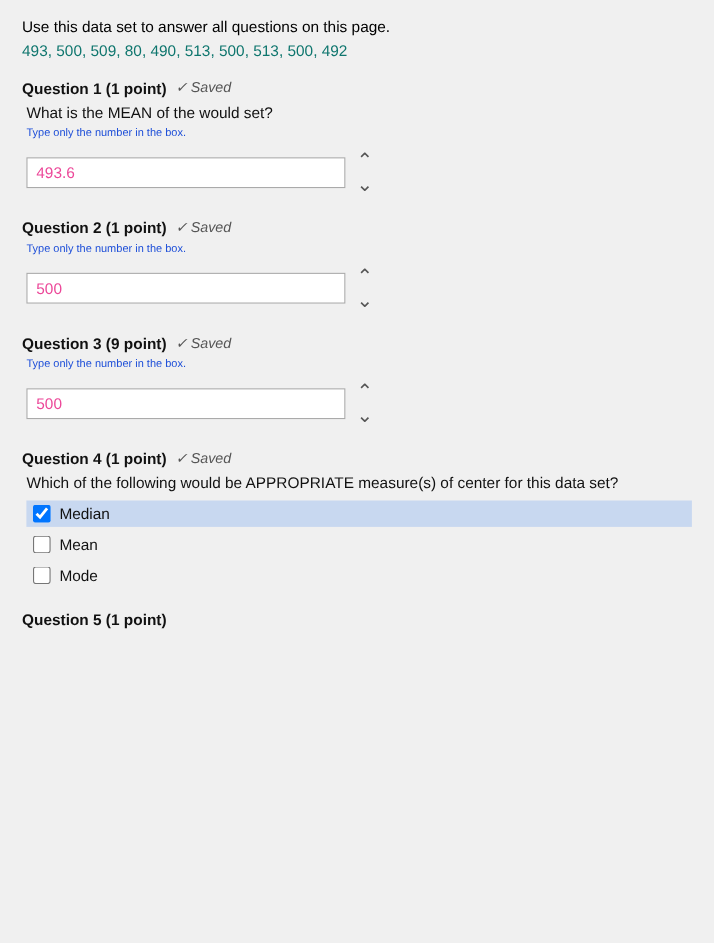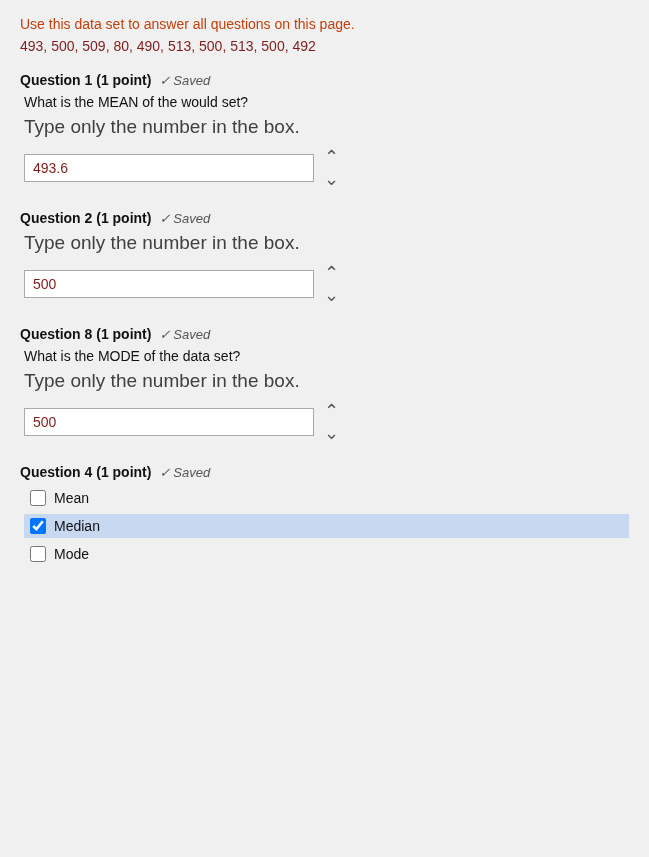--- a/index.html
+++ b/index.html
@@ -14,36 +14,36 @@
       background-color: #f0f0f0;
       font-family: Arial, sans-serif;
       font-size: 14px;
       color: #111;
       padding: 16px 20px;
     }
 
     .intro-text {
       font-size: 14px;
       margin-bottom: 6px;
-      color: #c2410c;
+      color: #000000;
     }
 
     .data-set {
       font-size: 14px;
       margin-bottom: 18px;
-      color: #7f1d1d;
+      color: #0f766e;
     }
 
     .question-block {
       margin-bottom: 20px;
     }
 
     .question-header {
       display: flex;
-      align-items: flex-end;
+      align-items: flex-start;
       gap: 8px;
       font-weight: bold;
       font-size: 14px;
       margin-bottom: 6px;
     }
 
     .saved-label {
       font-weight: normal;
       font-style: italic;
       color: #555;
@@ -57,40 +57,40 @@
       color: #555;
     }
 
     .question-text {
       font-size: 14px;
       margin-left: 4px;
       margin-bottom: 6px;
     }
 
     .instruction-text {
-      font-size: 19px;
+      font-size: 10px;
       margin-left: 4px;
       margin-bottom: 8px;
-      color: #404040;
+      color: #1d4ed8;
     }
 
     .input-row {
       display: flex;
       align-items: center;
       gap: 10px;
       margin-left: 4px;
     }
 
     .answer-input {
       width: 290px;
       padding: 5px 8px;
       border: 1px solid #aaa;
       background-color: #fff;
       font-size: 14px;
-      color: #7f1d1d;
+      color: #ec4899;
       outline: none;
     }
 
     .submit-icon {
       font-size: 18px;
       color: #555;
       cursor: pointer;
       user-select: none;
     }
 
@@ -166,55 +166,58 @@
   </div>
   <p class="instruction-text">Type only the number in the box.</p>
   <div class="input-row">
     <input class="answer-input" type="text" value="500" style="">
     <span class="submit-icon">⌃<br>⌄</span>
   </div>
 </div>
 
 <div class="question-block">
   <div class="question-header">
-    <span>Question 8 (1 point)</span>
-    <span class="saved-label">
-      <span class="saved-check">✓</span>
-      <span>Saved</span>
-    </span>
-  </div>
-  <p class="question-text">What is the MODE of the data set?</p>
+    <span>Question 3 (9 point)</span>
+    <span class="saved-label">
+      <span class="saved-check">✓</span>
+      <span>Saved</span>
+    </span>
+  </div>
   <p class="instruction-text">Type only the number in the box.</p>
   <div class="input-row">
     <input class="answer-input" type="text" value="500" style="">
     <span class="submit-icon">⌃<br>⌄</span>
   </div>
 </div>
 
 <div class="question-block">
   <div class="question-header">
     <span>Question 4 (1 point)</span>
     <span class="saved-label">
       <span class="saved-check">✓</span>
       <span>Saved</span>
     </span>
   </div>
+  <p class="q4-question-text">Which of the following would be APPROPRIATE measure(s) of center for this data set?</p>
   <div class="checkbox-group">
+
+    <div class="checkbox-item highlighted">
+      <input type="checkbox" checked="" style="">
+      <span class="checkbox-label">Median</span>
+    </div>
 
     <div class="checkbox-item">
       <input type="checkbox" style="">
       <span class="checkbox-label">Mean</span>
     </div>
 
-    <div class="checkbox-item highlighted">
-      <input type="checkbox" checked="" style="">
-      <span class="checkbox-label">Median</span>
-    </div>
-
     <div class="checkbox-item">
       <input type="checkbox" style="">
       <span class="checkbox-label">Mode</span>
     </div>
   </div>
 </div>
 
 <div class="q5-block question-block">
+  <div class="question-header">
+    <span>Question 5 (1 point)</span>
+  </div>
 </div>
 
 </body></html>

